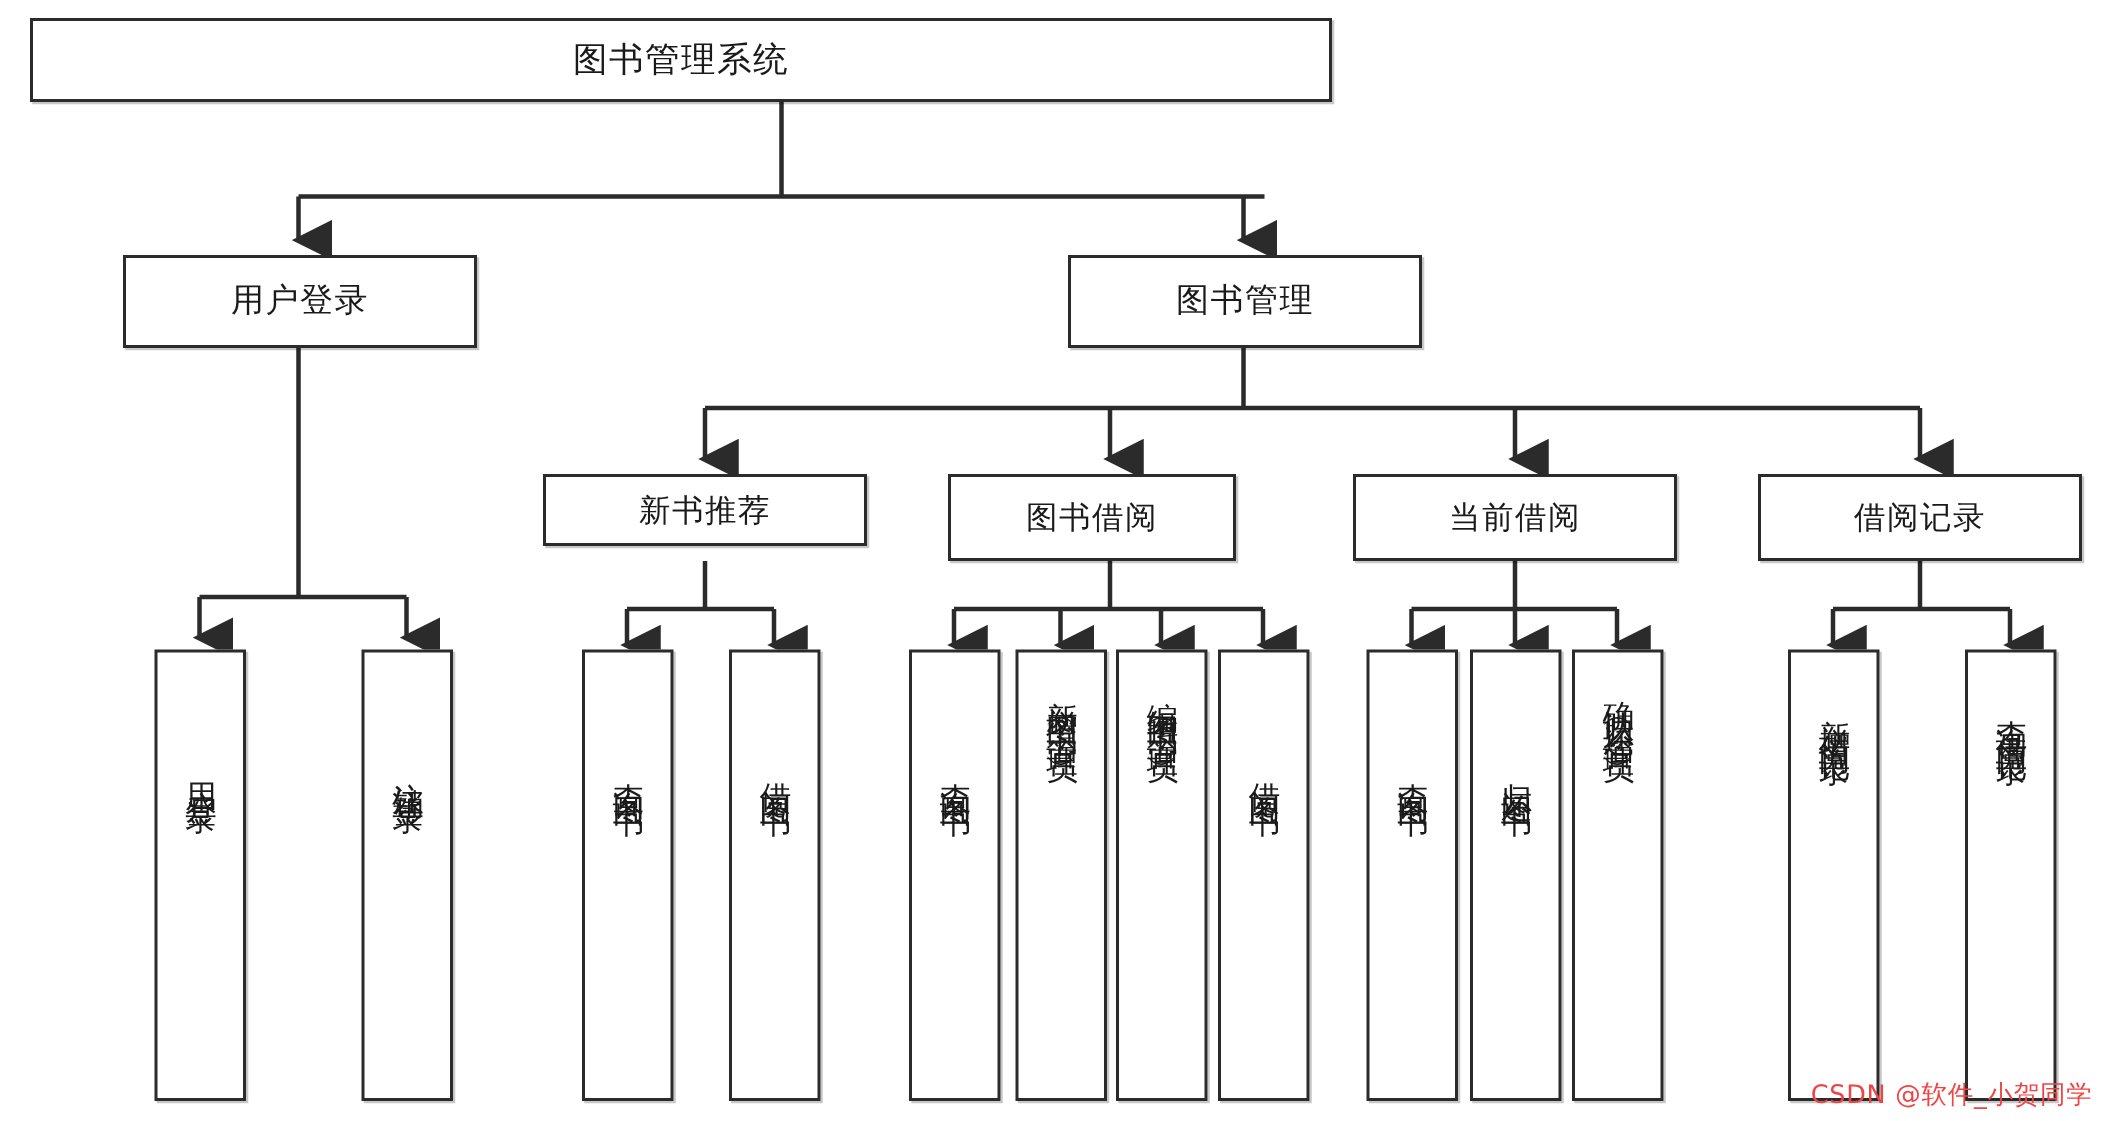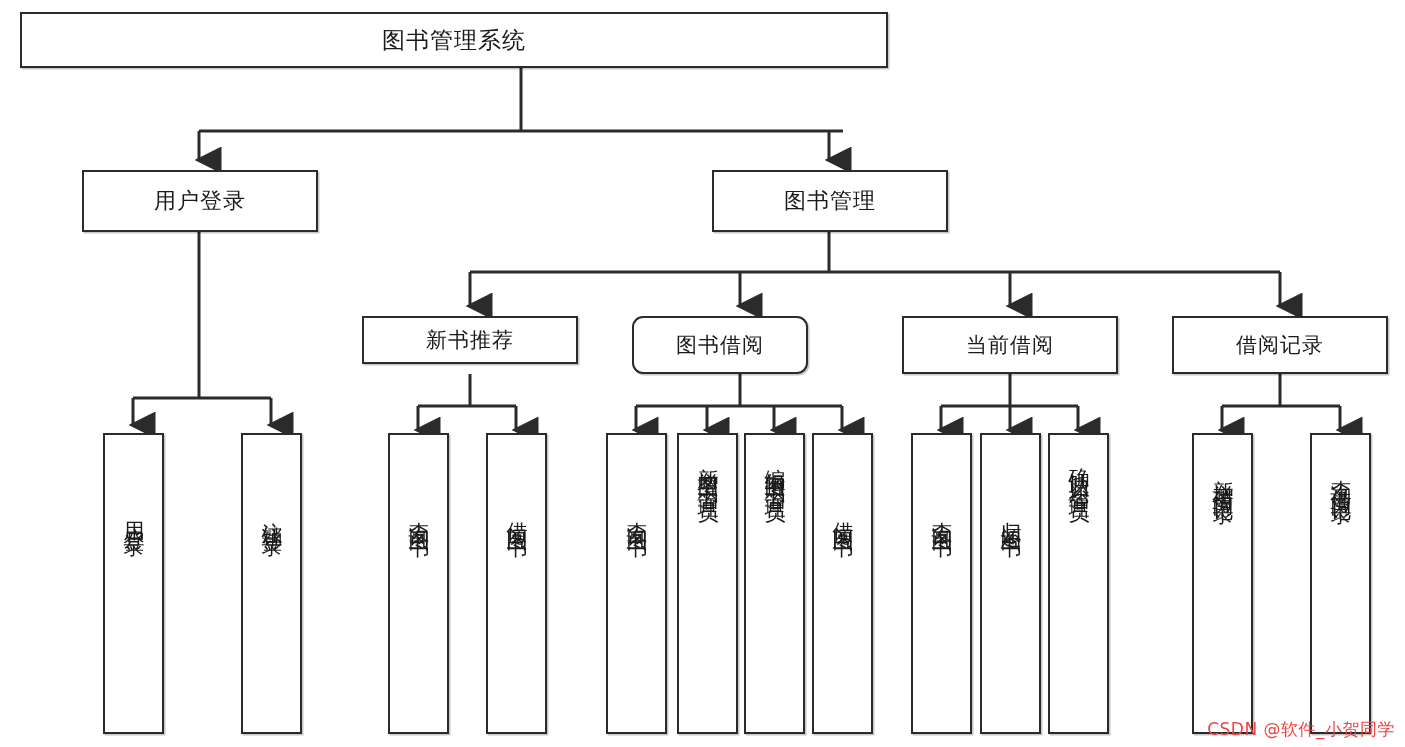--- a/index.html
+++ b/index.html
@@ -142,21 +142,21 @@
   </div>
 
   <div class="node lvl2" style="left:712px; top:170px; width:236px; height:62px;">
     <span class="label">图书管理</span>
   </div>
 
   <div class="node lvl3" style="left:362px; top:316px; width:216px; height:48px;">
     <span class="label">新书推荐</span>
   </div>
 
-  <div class="node lvl3" style="left:632px; top:316px; width:176px; height:58px;border-radius:11px;">
+  <div class="node lvl3" style="left:632px; top:316px; width:192px; height:58px;">
     <span class="label">图书借阅</span>
   </div>
 
   <div class="node lvl3" style="left:1172px; top:316px; width:216px; height:58px;">
     <span class="label">借阅记录</span>
   </div>
 
   <div class="node lvl3" style="left:902px; top:316px; width:216px; height:58px;">
     <span class="label">当前借阅</span>
   </div>

